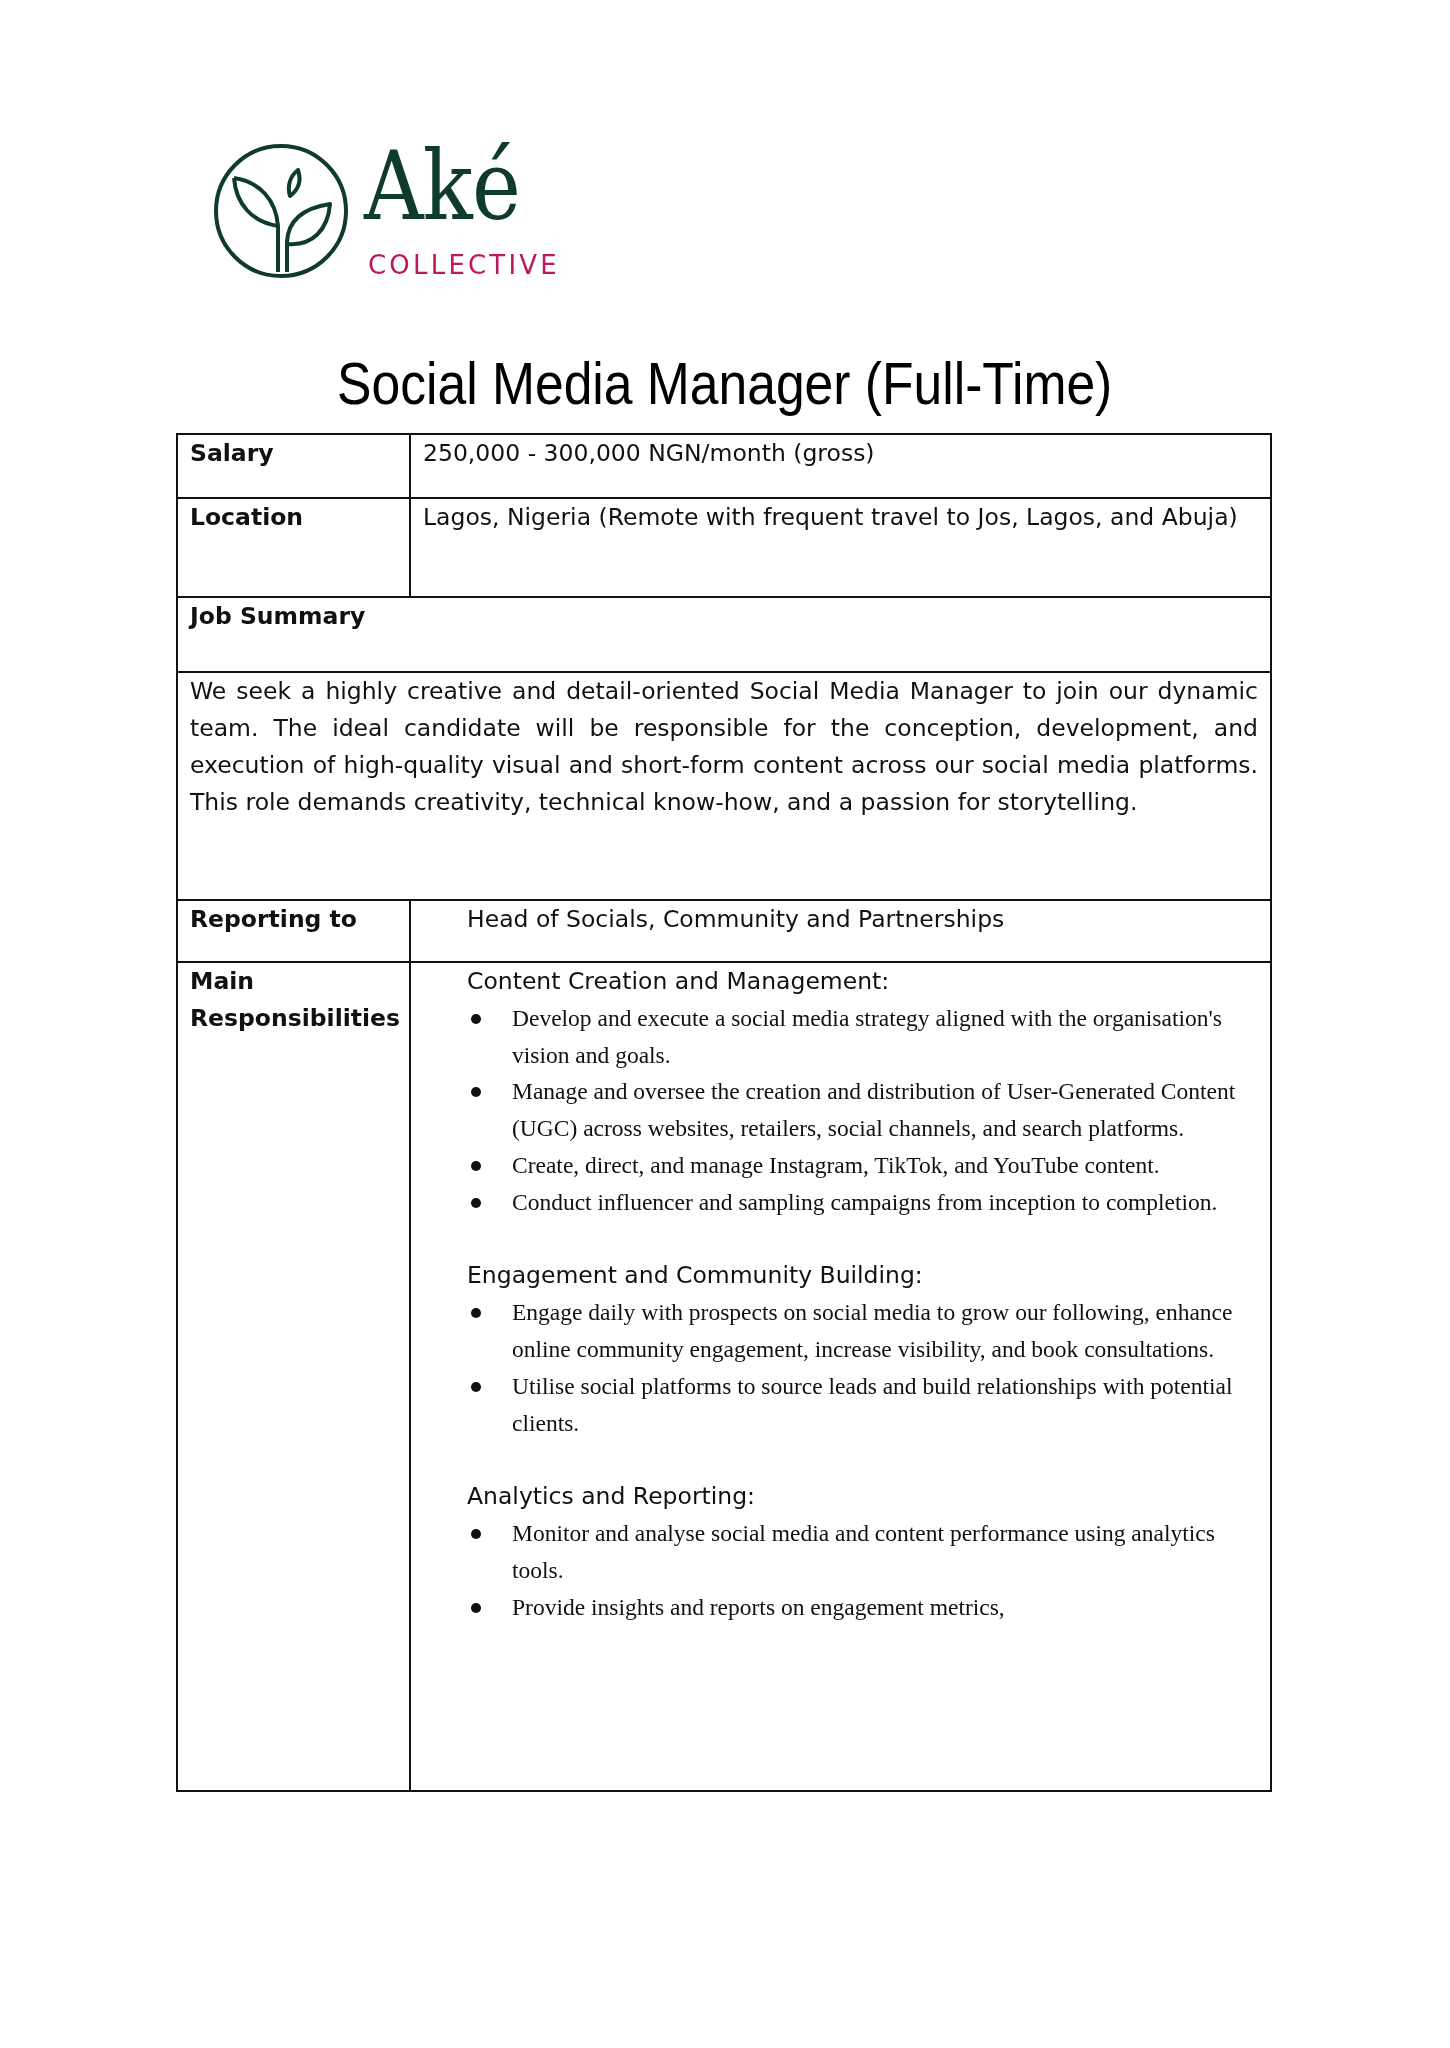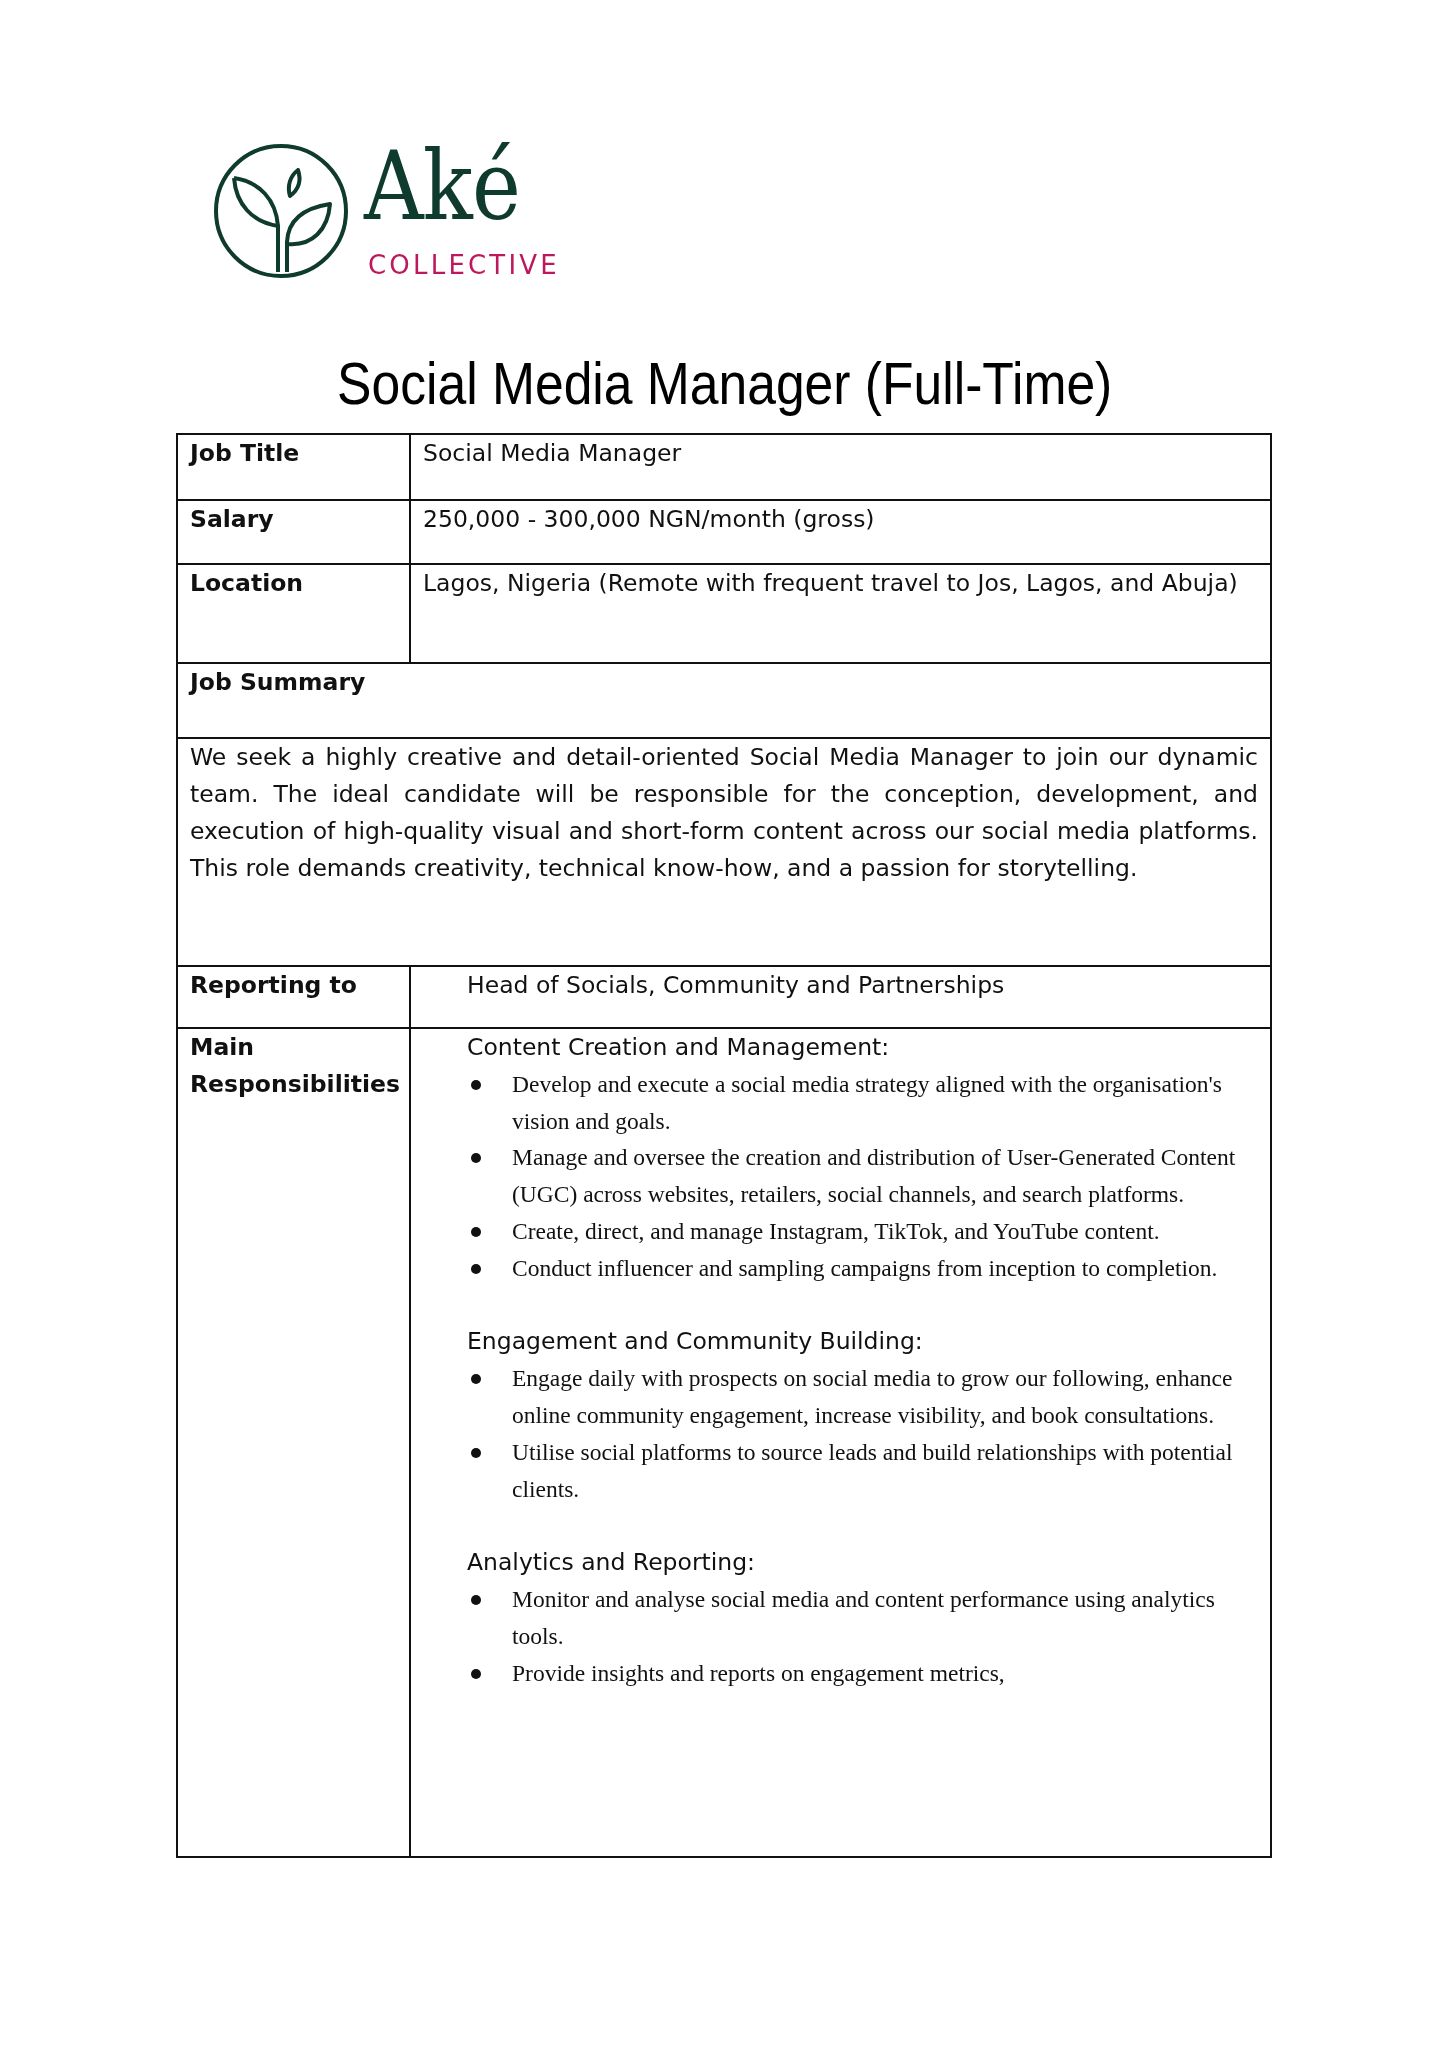--- a/index.html
+++ b/index.html
@@ -56,24 +56,20 @@
   <div class="logo-word">Aké</div>
   <div class="logo-sub">COLLECTIVE</div>
 </div>
 
 <div class="doc-title">
   <span>Social Media Manager (Full-Time)</span>
 </div>
 
 <table class="jd">
   <tbody>
-      <tr class="r1">
-    <td class="lbl">Job Title</td>
-    <td>Social Media Manager</td>
-  </tr>
   <tr class="r2">
     <td class="lbl">Salary</td>
     <td>250,000 - 300,000  NGN/month (gross)</td>
   </tr>
   <tr class="r3">
     <td class="lbl">Location</td>
     <td>Lagos, Nigeria (Remote with frequent travel to Jos, Lagos, and Abuja)</td>
   </tr>
   <tr class="r4">
     <td class="lbl" colspan="2">Job Summary</td>

